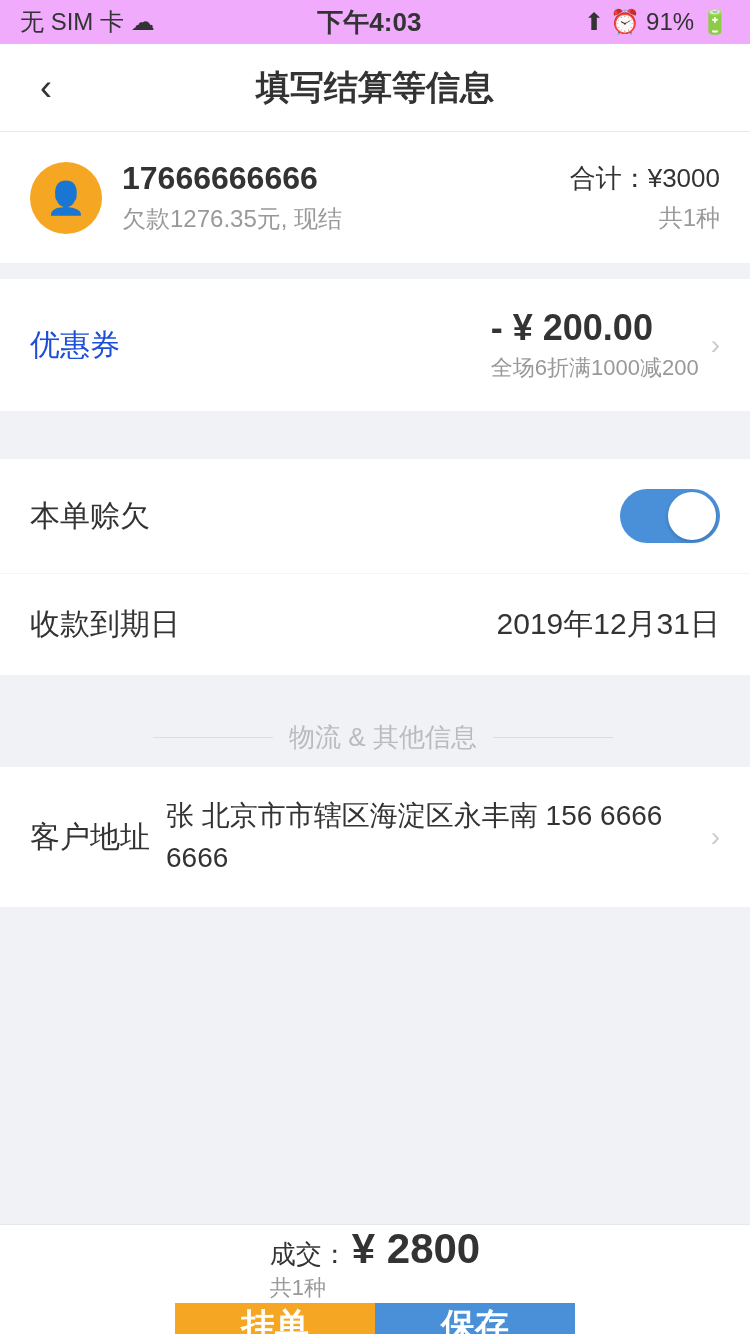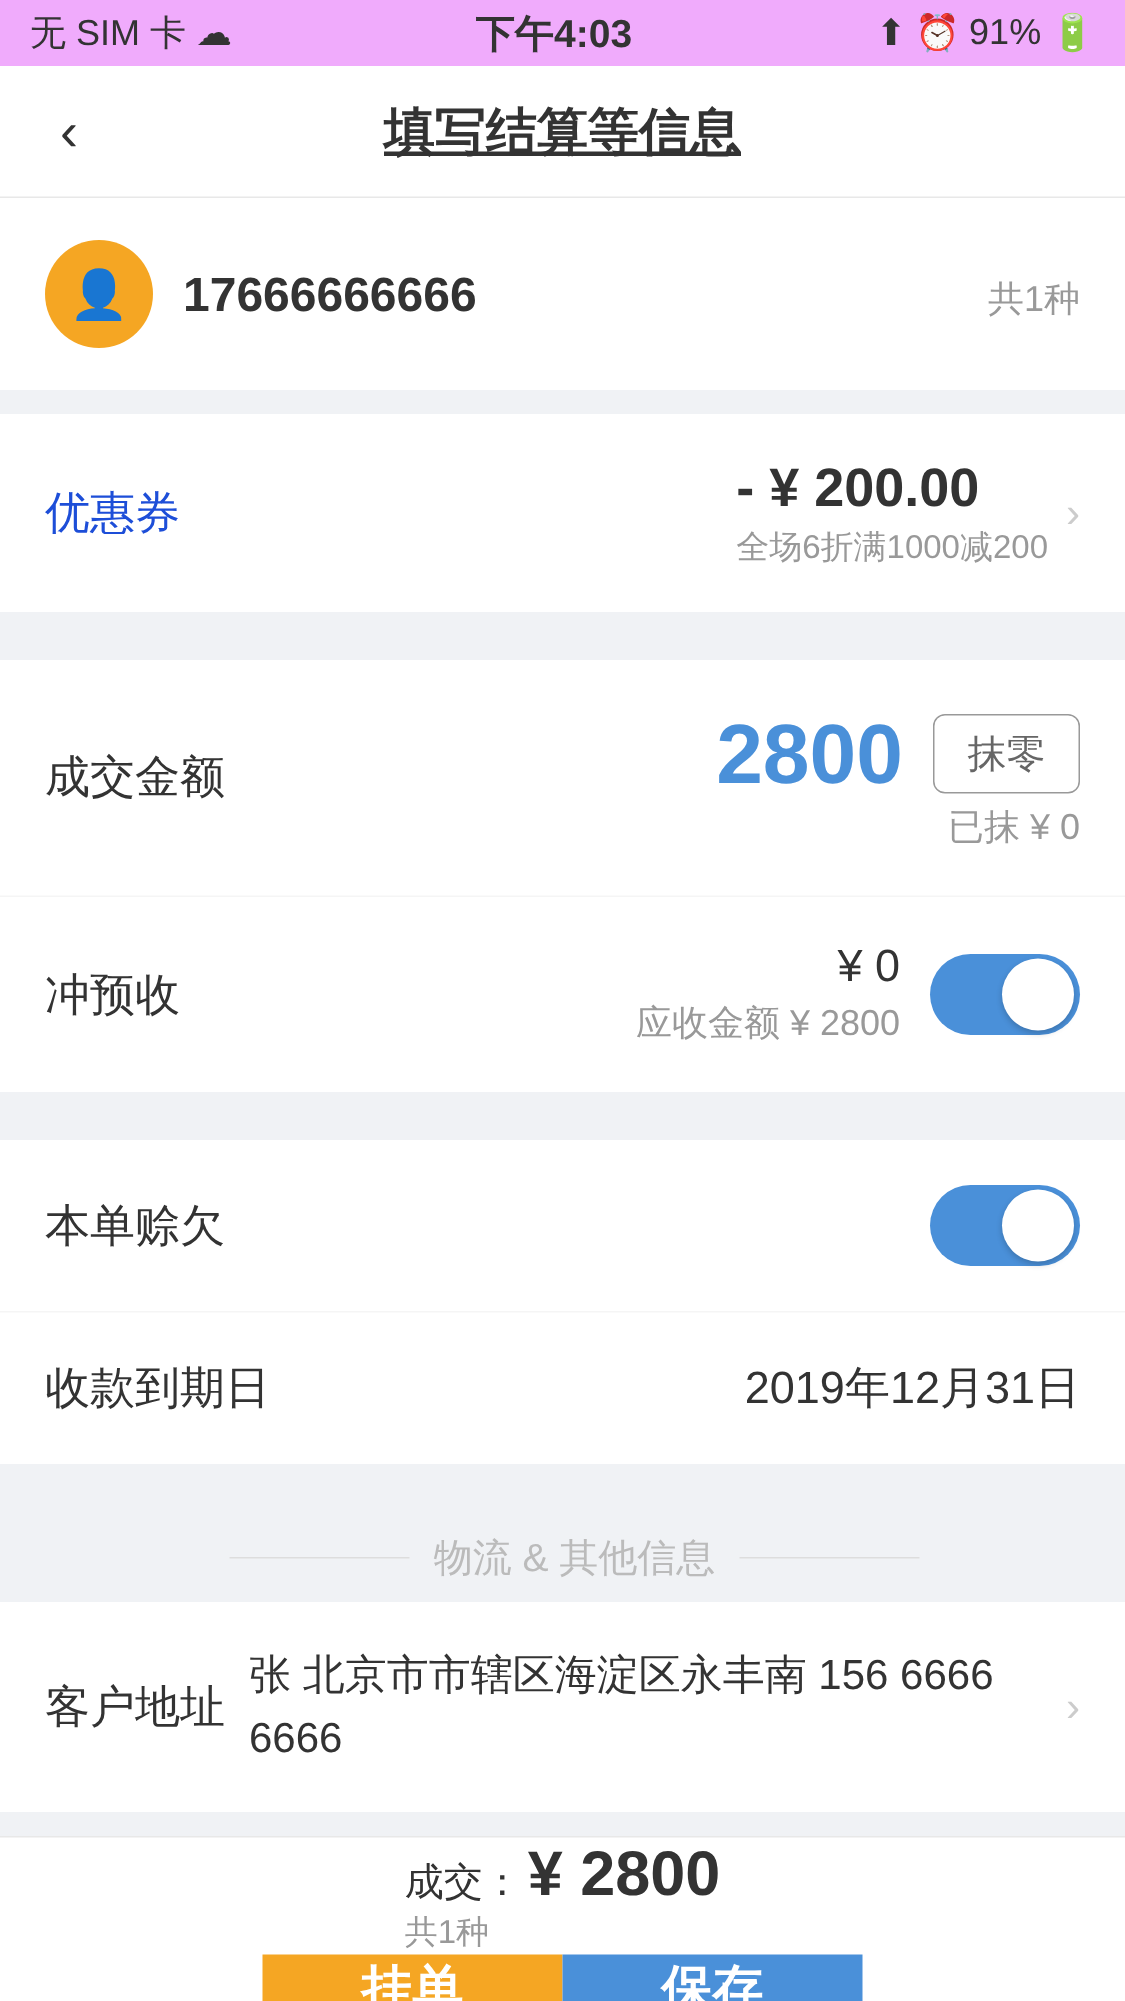--- a/index.html
+++ b/index.html
@@ -44,21 +44,20 @@
       cursor: pointer;
       padding: 10px;
     }
     .header-title {
       position: absolute;
       left: 50%;
       transform: translateX(-50%);
       font-size: 34px;
       font-weight: 600;
       color: #333;
-      text-decoration: underline;
     }
 
     
     .content {
       padding-bottom: 120px;
     }
 
     
     .customer-card {
       background: #fff;
@@ -344,66 +343,42 @@
   <div class="header-title">填写结算等信息</div>
 </div>
 
 <div class="content">
 
   <div class="customer-card">
     <div class="customer-left">
       <div class="avatar">👤</div>
       <div class="customer-info">
         <div class="phone">17666666666</div>
+        <div class="debt">欠款1276.35元, 现结</div>
       </div>
     </div>
     <div class="customer-right">
+      <div class="total-label">合计：¥3000</div>
       <div class="total-count">共1种</div>
     </div>
   </div>
 
   <div class="coupon-row">
     <div class="coupon-label">优惠券</div>
     <div class="coupon-right">
       <div>
         <div class="coupon-amount">- ¥ 200.00</div>
         <div class="coupon-desc">全场6折满1000减200</div>
       </div>
       <span class="chevron">›</span>
     </div>
   </div>
 
   <div class="divider"></div>
 
-  <div class="form-section">
-
-    <div class="form-row">
-      <div class="form-label">成交金额</div>
-      <div style="text-align:right;">
-        <div class="form-value-area">
-          <div class="amount-value">2800</div>
-          <button class="round-btn">抹零</button>
-        </div>
-        <div class="sub-text">已抹  ¥ 0</div>
-      </div>
-    </div>
-
-    <div class="form-row">
-      <div class="form-label">冲预收</div>
-      <div style="display:flex; align-items:center; gap:20px;">
-        <div class="chongyu-value">
-          <div class="chongyu-amount">¥ 0</div>
-          <div class="chongyu-sub">应收金额 ¥ 2800</div>
-        </div>
-        <div class="toggle">
-          <div class="toggle-knob"></div>
-        </div>
-      </div>
-    </div>
-  </div>
 
   <div class="divider"></div>
 
   <div class="form-section">
     <div class="form-row">
       <div class="form-label">本单赊欠</div>
       <div class="toggle">
         <div class="toggle-knob"></div>
       </div>
     </div>

